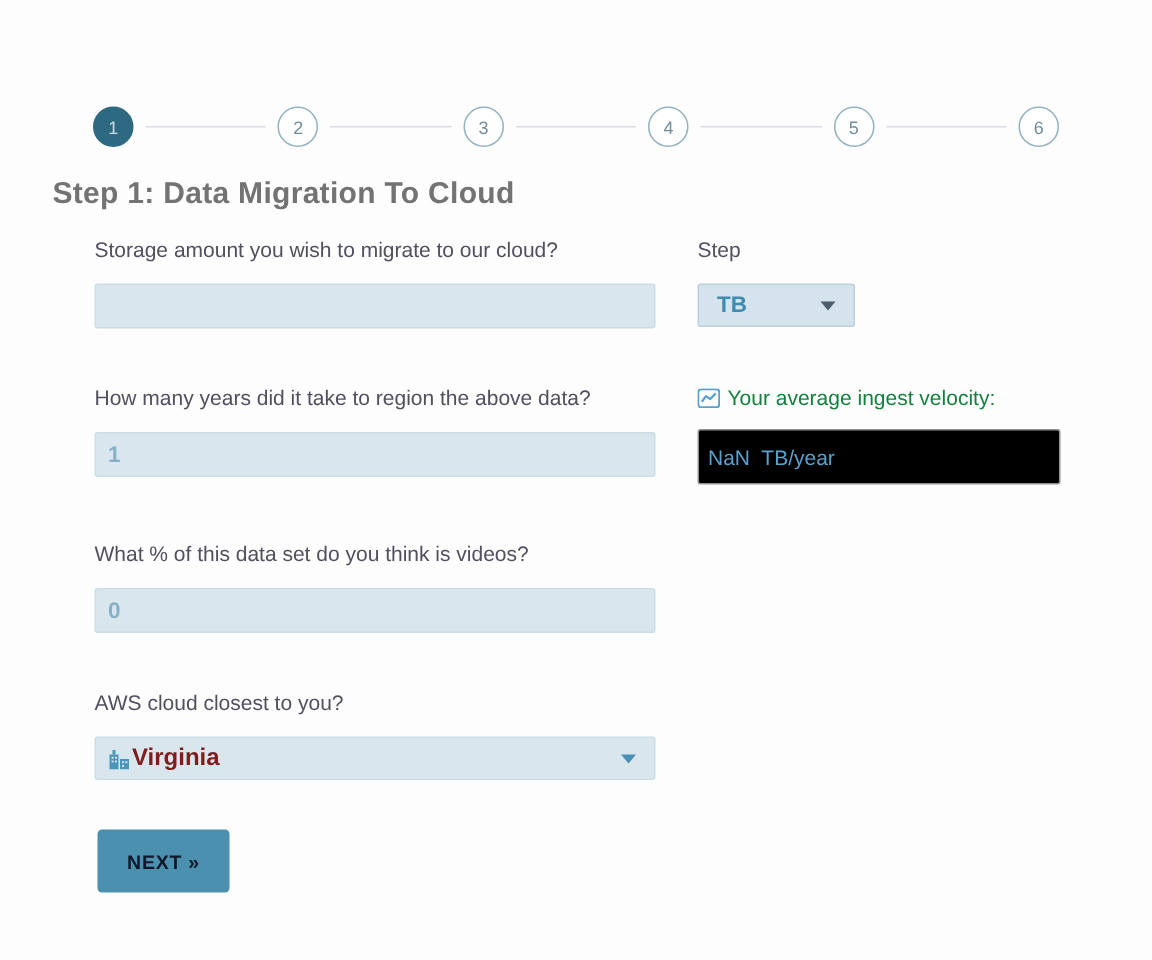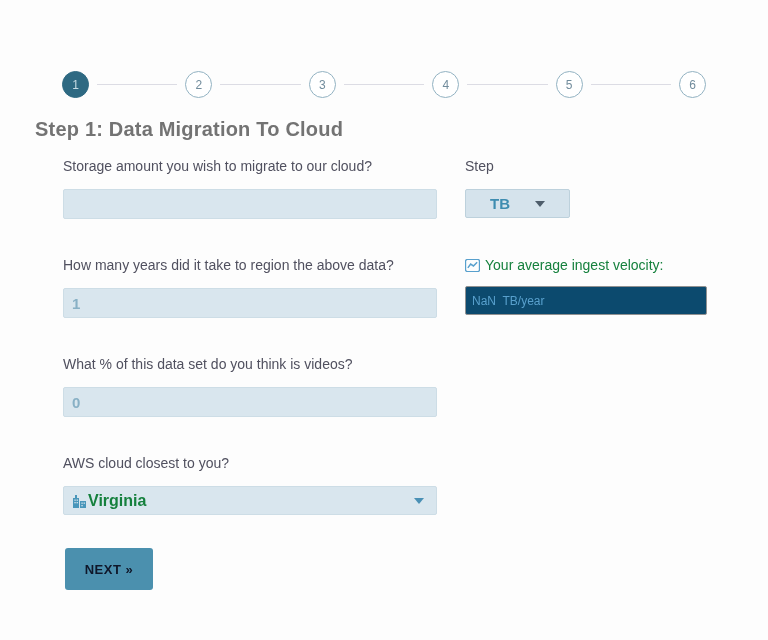--- a/index.html
+++ b/index.html
@@ -33,45 +33,45 @@
 
   .text-input {
     width: 100%; height: 30px; background: #d9e6ee; border: 1px solid #cddde6;
     border-radius: 2px; padding: 0 8px; font-family: "Liberation Sans", sans-serif;
     font-size: 15px; font-weight: bold; color: #88b0c5; outline: none;
   }
 
   
   .unit-select {
     width: 105px; height: 29px; background: #d5e3ec; border: 1px solid #bdd1dc;
-    border-radius: 2px; display: flex; align-items: center; padding: 0 24px;
+    border-radius: 2px; display: flex; align-items: center; padding: 0 12px;
     cursor: pointer; justify-content: space-between;
   }
   .unit-select .value { font-size: 15px; font-weight: bold; color: #3e8cb0; }
   .caret-dark {
     width: 0; height: 0; border-left: 5px solid transparent; border-right: 5px solid transparent;
     border-top: 6px solid #4e5d6b;
   }
 
   
   .velocity-label { font-size: 14px; color: #15803d; margin-bottom: 13px; display: flex; align-items: center; }
   .velocity-label svg { margin-right: 5px; }
   .velocity-input {
-    width: 100%; height: 29px; background: #0c4a6e; border: 1px solid #919191;
+    width: 100%; height: 37px; background: #000000; border: 1px solid #919191;
     border-radius: 2px; padding: 0 6px; font-family: "Liberation Sans", sans-serif;
-    font-size: 12px; color: #58a0cd; outline: none;
+    font-size: 14px; color: #58a0cd; outline: none;
   }
 
   
   .region-select {
     width: 100%; height: 29px; background: #d9e6ee; border: 1px solid #cddde6;
     border-radius: 2px; display: flex; align-items: center; padding: 0 12px 0 8px;
     cursor: pointer;
   }
-  .region-select .value { font-size: 16px; font-weight: bold; color: #15803d; }
+  .region-select .value { font-size: 16px; font-weight: bold; color: #7f1d1d; }
   .region-select .spacer { flex: 1; }
   .caret-teal {
     width: 0; height: 0; border-left: 5px solid transparent; border-right: 5px solid transparent;
     border-top: 6px solid #4a90b5;
   }
   .city-icon { margin-right: 1px; display: inline-flex; }
 
   
   .next-button {
     margin-top: 33px; margin-left: 2px;

